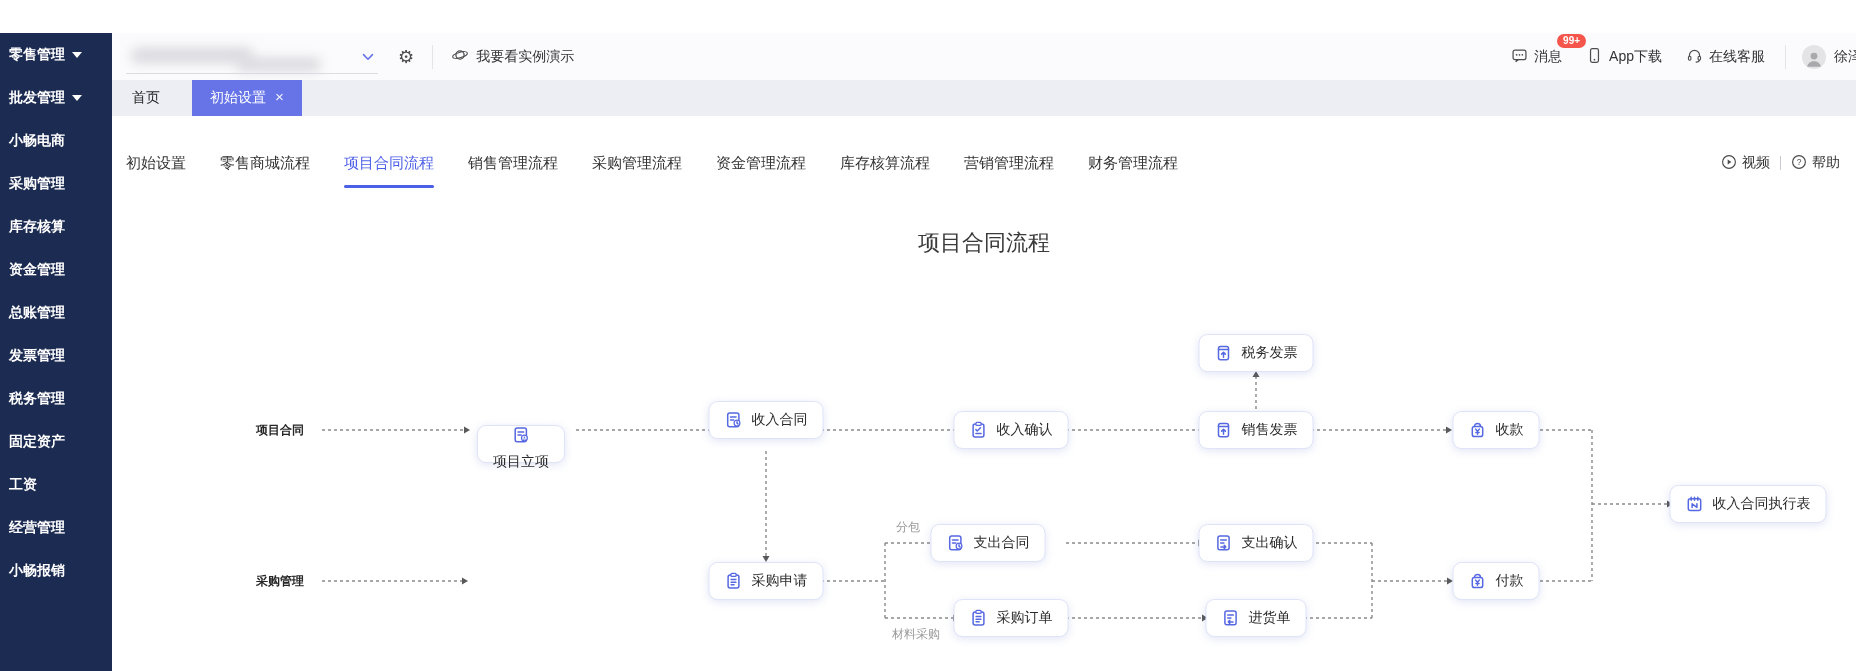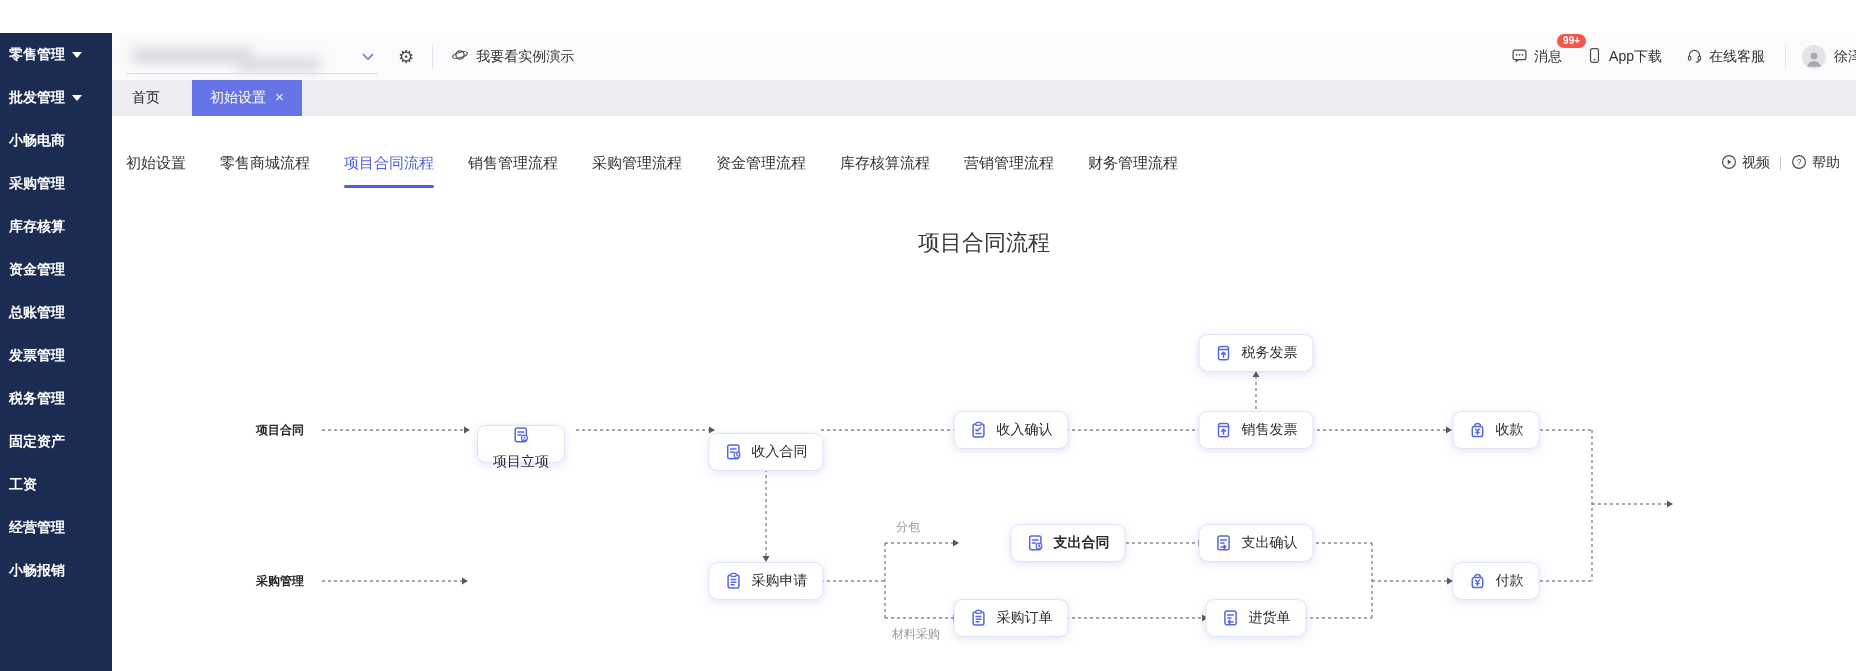--- a/index.html
+++ b/index.html
@@ -280,21 +280,21 @@
           <svg width="18" height="18" viewBox="0 0 18 18">
             <rect x="3.2" y="2" width="11.2" height="13.8" rx="2" fill="none" stroke="#5668E2" stroke-width="1.5" stroke-linecap="round" stroke-linejoin="round"></rect>
             <path d="M6 6h5.6M6 9h3.2" fill="none" stroke="#5668E2" stroke-width="1.5" stroke-linecap="round" stroke-linejoin="round"></path>
             <circle cx="12.4" cy="12" r="2.9" fill="#fff" stroke="#5668E2" stroke-width="1.2"></circle>
             <circle cx="12.4" cy="11.2" r="0.8" fill="#5668E2"></circle>
             <path d="M11 13.6c.4-.9 2.4-.9 2.8 0" fill="none" stroke="#5668E2" stroke-width="1"></path>
           </svg>
         </span>
         <span>项目立项</span>
       </div>
-      <div class="flow-node" style="left: 766px; top: 452px;">
+      <div class="flow-node" style="left: 766px; top: 420px;">
         <span class="n-icon">
           <svg width="18" height="18" viewBox="0 0 18 18">
             <rect x="3.2" y="2" width="11.2" height="13.8" rx="2" fill="none" stroke="#5668E2" stroke-width="1.5" stroke-linecap="round" stroke-linejoin="round"></rect>
             <path d="M6 6h5.6M6 9h3.2" fill="none" stroke="#5668E2" stroke-width="1.5" stroke-linecap="round" stroke-linejoin="round"></path>
             <circle cx="12.5" cy="12.1" r="2.9" fill="#fff" stroke="#5668E2" stroke-width="1.2"></circle>
             <path d="M12.5 10.8v1.4l1 .7" fill="none" stroke="#5668E2" stroke-width="1.5" stroke-linecap="round" stroke-linejoin="round"></path>
           </svg>
         </span>
         <span>收入合同</span>
       </div>
@@ -341,21 +341,21 @@
       <div class="flow-node" style="left: 766px; top: 581px;">
         <span class="n-icon">
           <svg width="18" height="18" viewBox="0 0 18 18">
             <rect x="3.6" y="3" width="10.8" height="13" rx="2" fill="none" stroke="#5668E2" stroke-width="1.5" stroke-linecap="round" stroke-linejoin="round"></rect>
             <rect x="6.4" y="1.4" width="5.2" height="3" rx="1" fill="#fff" stroke="#5668E2" stroke-width="1.3"></rect>
             <path d="M6.6 7.6h4.8M6.6 10.2h4.8M6.6 12.8h3" fill="none" stroke="#5668E2" stroke-width="1.5" stroke-linecap="round" stroke-linejoin="round"></path>
           </svg>
         </span>
         <span>采购申请</span>
       </div>
-      <div class="flow-node" style="left: 1068px; top: 543px; font-weight: bold;">
+      <div class="flow-node" style="left: 988px; top: 543px;">
         <span class="n-icon">
           <svg width="18" height="18" viewBox="0 0 18 18">
             <rect x="3.2" y="2" width="11.2" height="13.8" rx="2" fill="none" stroke="#5668E2" stroke-width="1.5" stroke-linecap="round" stroke-linejoin="round"></rect>
             <path d="M6 6h5.6M6 9h3.2" fill="none" stroke="#5668E2" stroke-width="1.5" stroke-linecap="round" stroke-linejoin="round"></path>
             <circle cx="12.5" cy="12.1" r="2.9" fill="#fff" stroke="#5668E2" stroke-width="1.2"></circle>
             <path d="M12.5 10.8v1.4l1 .7" fill="none" stroke="#5668E2" stroke-width="1.5" stroke-linecap="round" stroke-linejoin="round"></path>
           </svg>
         </span>
         <span>支出合同</span>
       </div>
@@ -392,15 +392,25 @@
       <div class="flow-node" style="left: 1496px; top: 581px;">
         <span class="n-icon">
           <svg width="18" height="18" viewBox="0 0 18 18">
             <path d="M6 5.4c0-1.7 1.3-3 3-3s3 1.3 3 3" fill="none" stroke="#5668E2" stroke-width="1.5" stroke-linecap="round" stroke-linejoin="round"></path>
             <rect x="3.8" y="5.4" width="10.4" height="10.2" rx="2.2" fill="none" stroke="#5668E2" stroke-width="1.5" stroke-linecap="round" stroke-linejoin="round"></rect>
             <path d="M9 10.3L7.2 8.1M9 10.3l1.8-2.2M9 10.3v3M7.4 11.4h3.2" fill="none" stroke="#5668E2" stroke-width="1.5" stroke-linecap="round" stroke-linejoin="round"></path>
           </svg>
         </span>
         <span>付款</span>
       </div>
+      <div class="flow-node" style="left: 1748px; top: 504px;">
+        <span class="n-icon">
+          <svg width="18" height="18" viewBox="0 0 18 18">
+            <rect x="2.8" y="3.8" width="12.4" height="11.6" rx="2" fill="none" stroke="#5668E2" stroke-width="1.5" stroke-linecap="round" stroke-linejoin="round"></rect>
+            <path d="M5.7 2.2v3M9 2.2v3M12.3 2.2v3" fill="none" stroke="#5668E2" stroke-width="1.5" stroke-linecap="round" stroke-linejoin="round"></path>
+            <path d="M6.6 12.4V8.8l4.8 3.6V8.8" fill="none" stroke="#5668E2" stroke-width="1.5" stroke-linecap="round" stroke-linejoin="round"></path>
+          </svg>
+        </span>
+        <span>收入合同执行表</span>
+      </div>
     </div>
 
 </div>
 
 </body></html>

